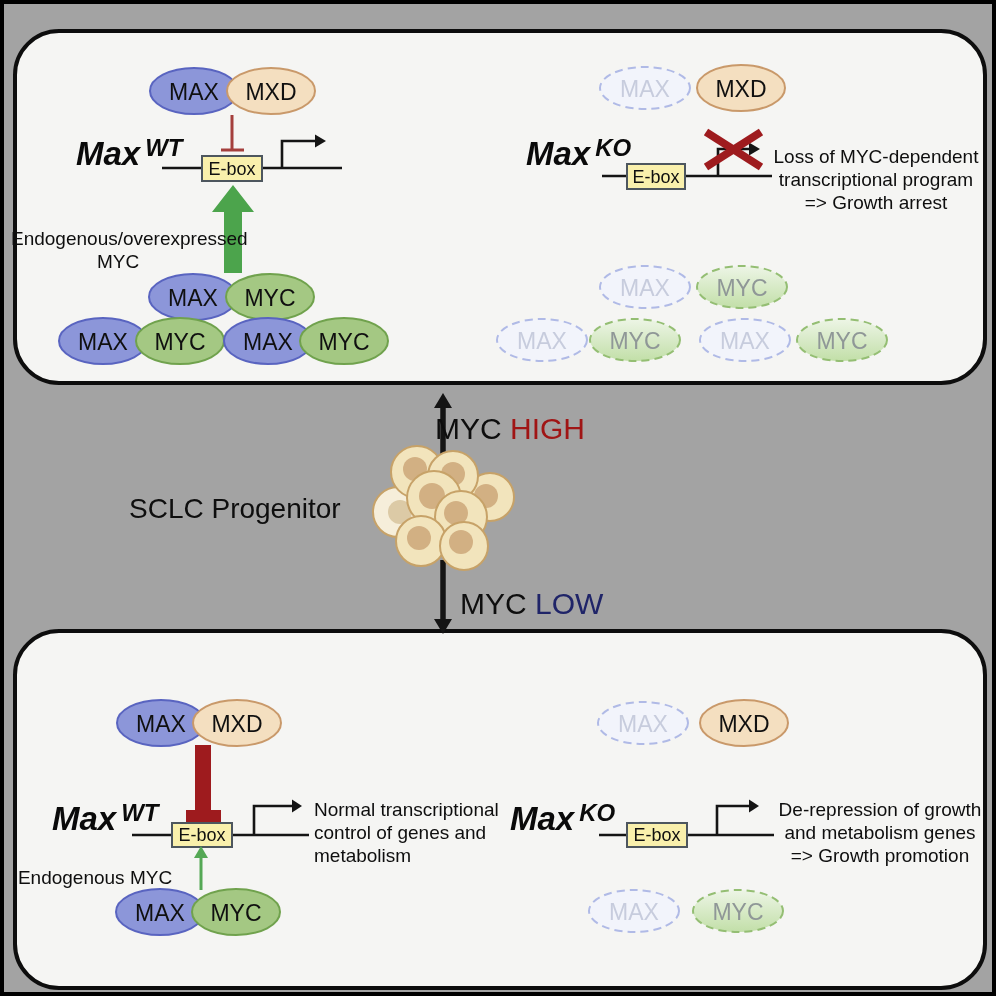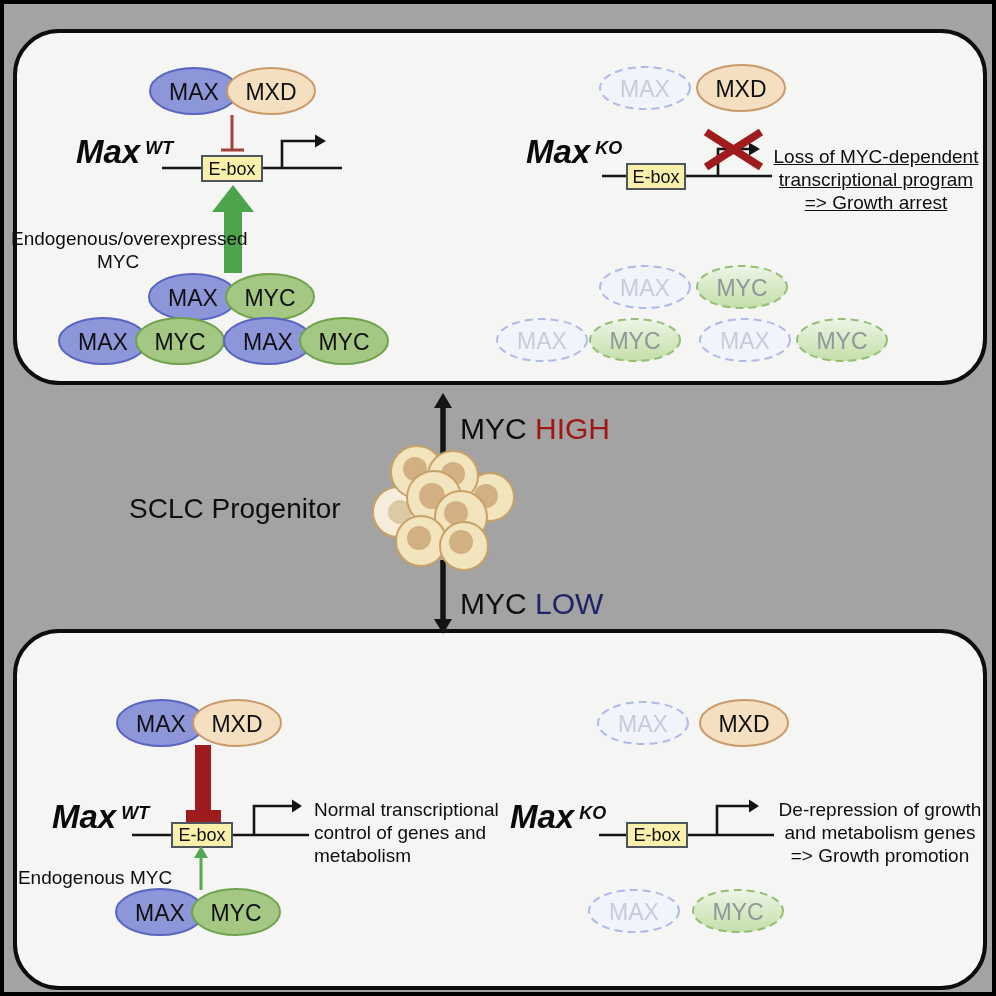--- a/index.html
+++ b/index.html
@@ -8,21 +8,21 @@
   .panel{position:absolute;box-sizing:border-box;background:var(--panel_bg,#F5F5F3);
          border:4px solid #0D0D0D;border-radius:46px;}
   #panel-top{left:9px;top:25px;width:974px;height:356px;}
   #panel-bottom{left:9px;top:625px;width:974px;height:361px;}
   svg.overlay{position:absolute;left:0;top:0;}
 
   .txt{position:absolute;font-size:19px;line-height:23px;color:#0E0E0E;}
   .txt div{white-space:nowrap;}
   .center{text-align:center;}
   .gene{position:absolute;font-size:33px;line-height:36px;font-weight:700;font-style:italic;color:#0A0A0A;}
-  .gene .sup{font-size:18px;vertical-align:9px;margin-left:5px;}
+  .gene .sup{font-size:24px;vertical-align:9px;margin-left:5px;}
   .lvl{position:absolute;font-size:30px;line-height:32px;color:#0E0E0E;white-space:nowrap;}
   .lvl .high{color:var(--high_red,#A01515);}
   .lvl .low{color:var(--low_navy,#1F2468);}
   .sclc{position:absolute;font-size:28px;line-height:30px;color:#0E0E0E;text-align:left;white-space:nowrap;}
 
   .e-max{fill:var(--max_fill,#8C96D9);stroke:var(--max_border,#5964C0);stroke-width:2;}
   .e-mxd{fill:var(--mxd_fill,#F4DFC0);stroke:var(--mxd_border,#C9996A);stroke-width:2;}
   .e-myc{fill:var(--myc_fill,#A4C883);stroke:var(--myc_border,#70A24D);stroke-width:2;}
   .e-max-f{fill:var(--faded_max_fill,#F2F4FB);stroke:var(--faded_max_border,#B0BAE6);stroke-width:2;stroke-dasharray:8 5;}
   .e-myc-f{fill:url(#fadedMycGrad);stroke:var(--faded_myc_border,#94BE73);stroke-width:2;stroke-dasharray:8 5;}
@@ -209,28 +209,28 @@
   </div>
   <div class="txt center" style="left:335px;top:142px;width:190px;">
   </div>
   <div class="txt center" style="left:7px;top:223px;width:214px;">
     <div>Endogenous/overexpressed</div>
     <div>MYC</div>
   </div>
   <div class="gene" style="left:522px;top:126px;">
     <span>Max</span><span class="sup">KO</span>
   </div>
-  <div class="txt center" style="left:766px;top:141px;width:212px;text-decoration:underline;">
+  <div class="txt center" style="left:766px;top:141px;width:212px;">
     <div>Loss of MYC-dependent</div>
     <div>transcriptional program</div>
     <div>=&gt; Growth arrest</div>
   </div>
 
   <div class="sclc" style="left:125px;top:490px;width:252px;">SCLC Progenitor</div>
-  <div class="lvl" style="left:456px;top:409px;">
+  <div class="lvl" style="left:431px;top:409px;">
     <span>MYC</span> <span class="high">HIGH</span>
   </div>
   <div class="lvl" style="left:456px;top:584px;">
     <span>MYC</span> <span class="low">LOW</span>
   </div>
 
   <div class="gene" style="left:48px;top:791px;">
     <span>Max</span><span class="sup">WT</span>
   </div>
   <div class="txt" style="left:310px;top:794px;width:210px;">

